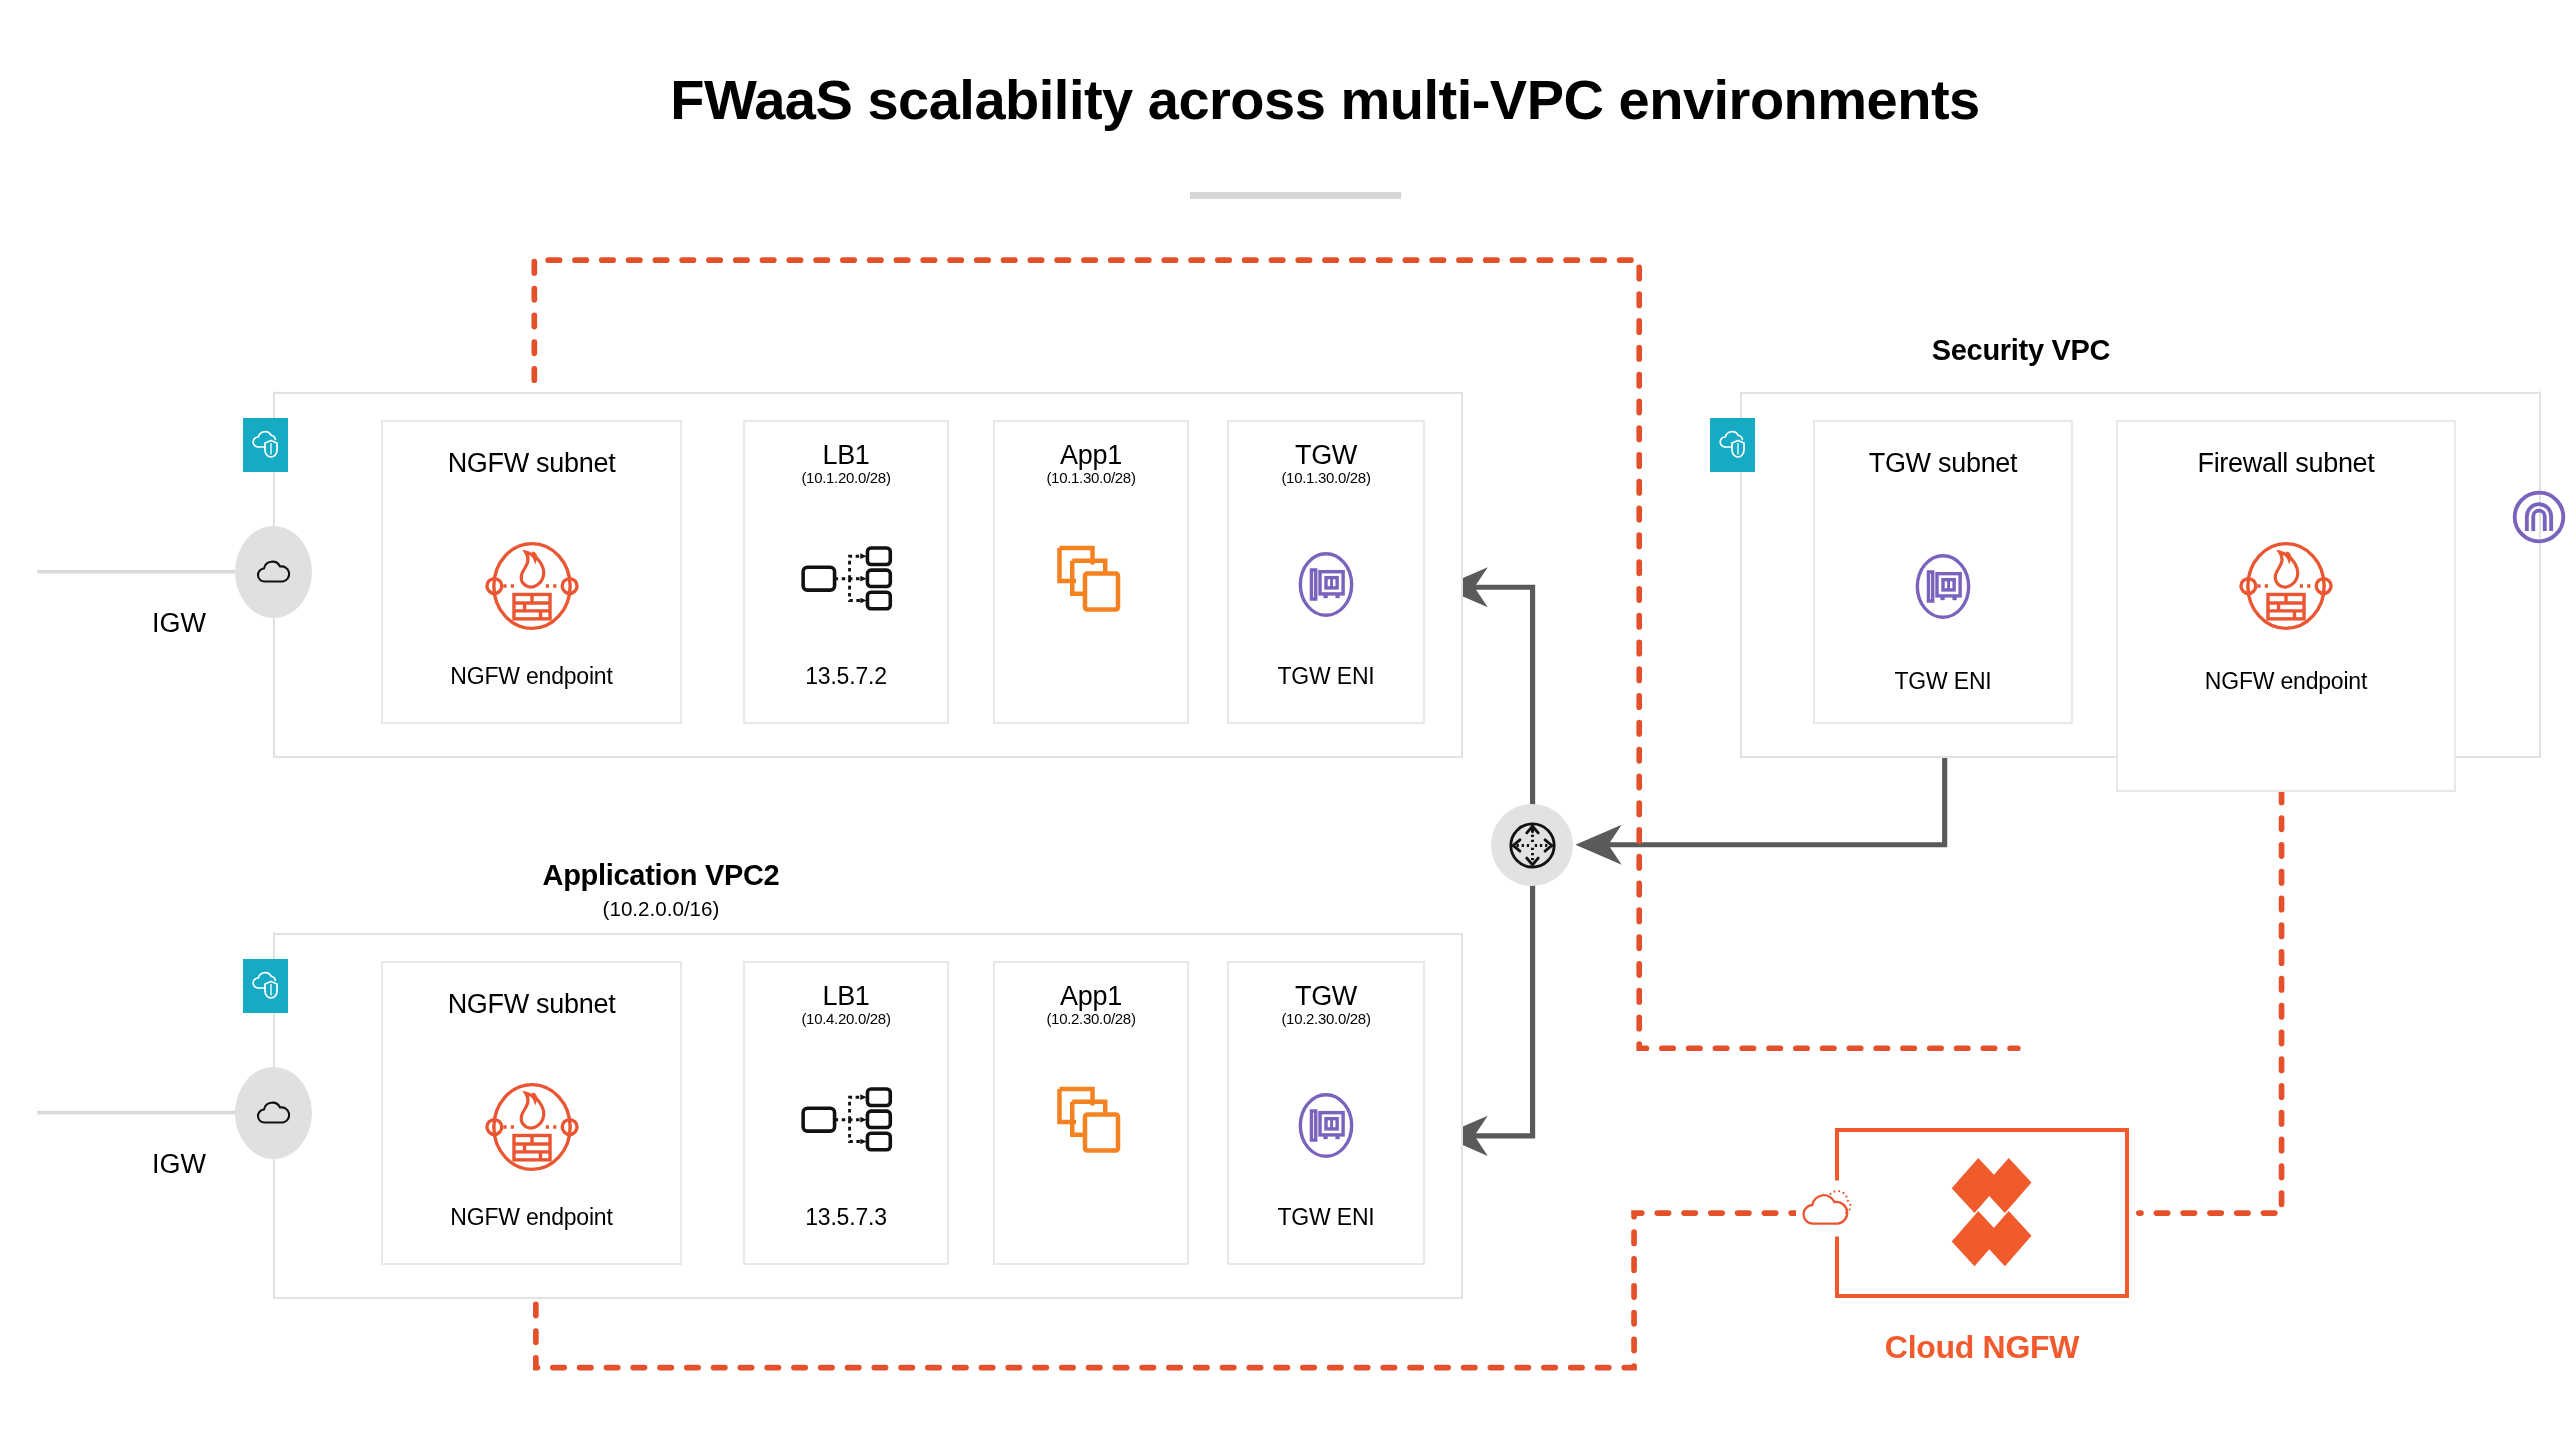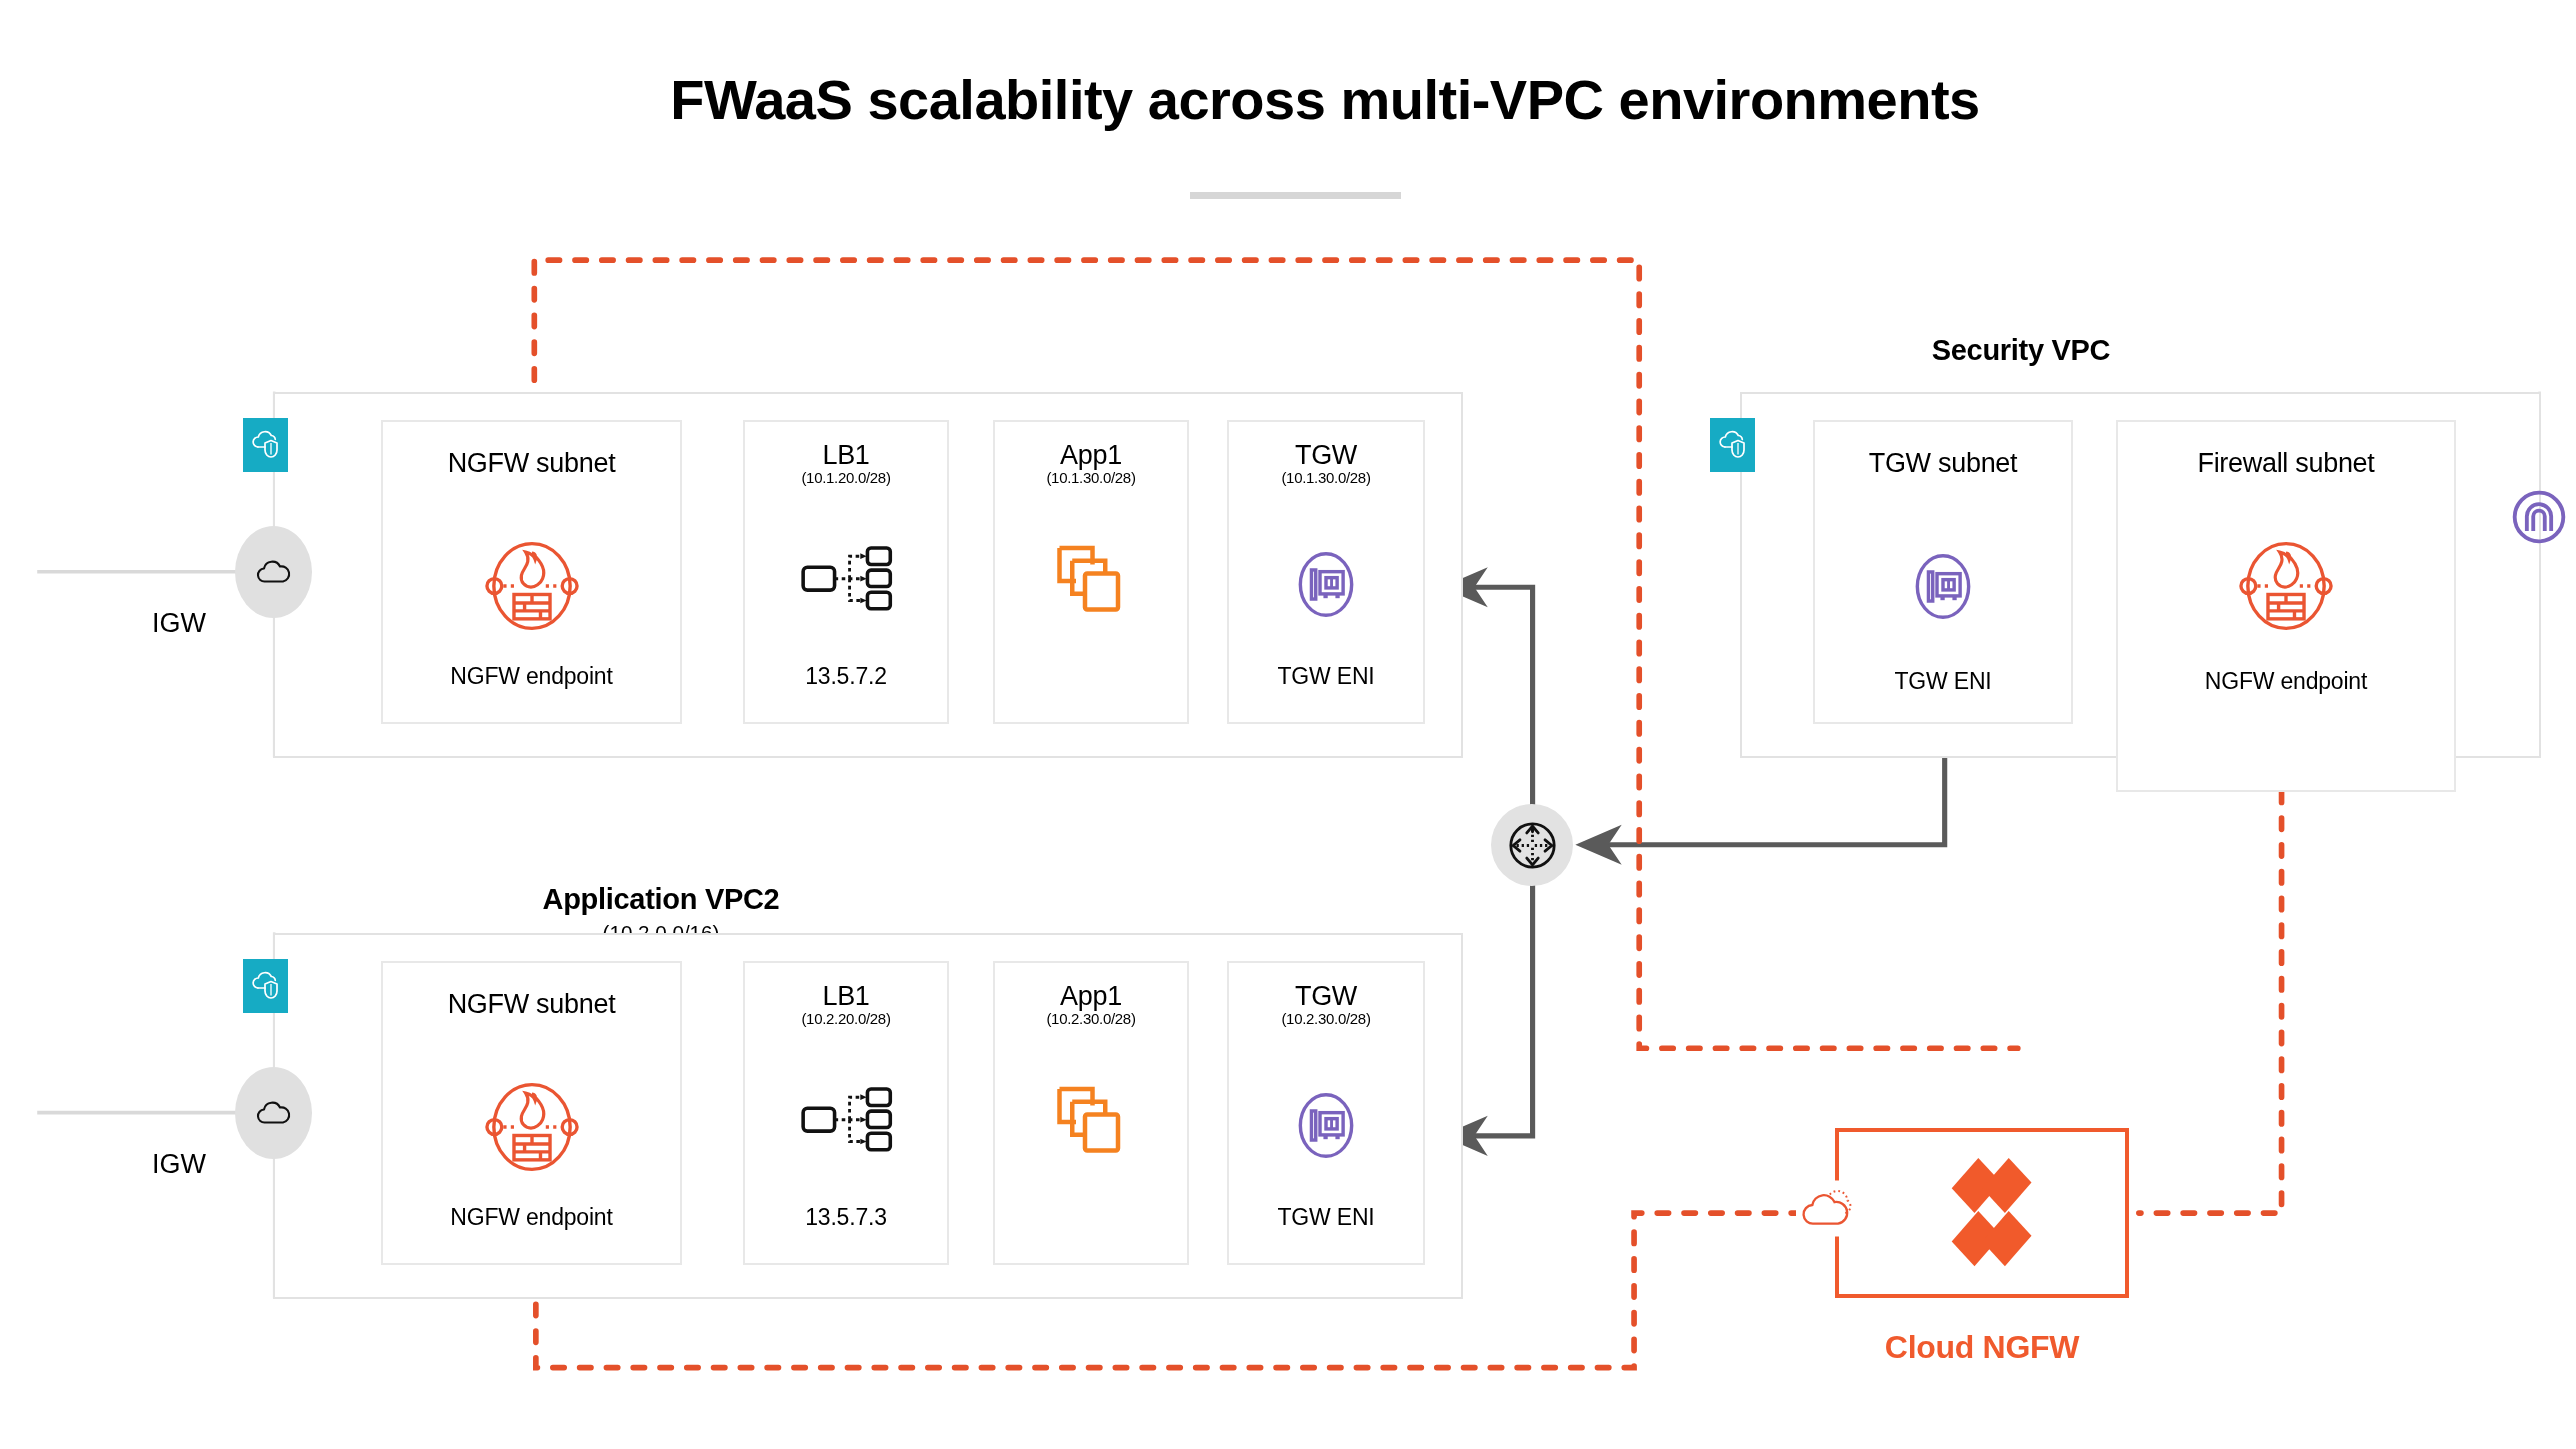--- a/index.html
+++ b/index.html
@@ -215,21 +215,21 @@
         <rect x="33" y="30" width="27" height="26" fill="none" stroke="#7a63bd" stroke-width="4"></rect>
         <rect x="40" y="37" width="13" height="12" fill="none" stroke="#7a63bd" stroke-width="4"></rect>
         <line x1="46.5" y1="37" x2="46.5" y2="49" stroke="#7a63bd" stroke-width="3.4"></line>
         <rect x="37" y="56" width="5" height="5" fill="#7a63bd"></rect>
         <rect x="51" y="56" width="5" height="5" fill="#7a63bd"></rect>
       </svg>
     </div>
     <div class="subnet-foot" style="top:241px;">TGW ENI</div>
   </div>
 
-  <div class="vpc-heading" style="left:392px; top:884px; width:464px;">
+  <div class="vpc-heading" style="left:392px; top:860px; width:464px;">
     <span>Application VPC2</span><br>
     <span class="vpc-cidr">(10.2.0.0/16)</span>
   </div>
 
   <div class="vpc-box" style="left:236px; top:933px; width:1190px; height:366px;"></div>
 
   <div class="vpc-badge" style="left:206px; top:959px;">
     <svg width="32" height="32" viewBox="0 0 64 64">
       <path d="M16 36 a10 10 0 0 1 0.6 -20 a14 14 0 0 1 26 -3 a9 9 0 0 1 8 8" fill="none" stroke="#ffffff" stroke-width="3.4" stroke-linecap="round"></path>
       <path d="M16 36 L30 36" fill="none" stroke="#ffffff" stroke-width="3.4" stroke-linecap="round"></path>
@@ -262,21 +262,21 @@
         <line x1="43" y1="66" x2="43" y2="73.5" stroke="#ea5532" stroke-width="3.2"></line>
         <line x1="58" y1="73.5" x2="58" y2="81" stroke="#ea5532" stroke-width="3.2"></line>
       </svg>
     </div>
     <div class="subnet-foot" style="top:241px;">NGFW endpoint</div>
   </div>
 
   <div class="subnet" style="left:706px; top:961px; width:206px; height:304px;">
     <div class="subnet-title" style="top:18.5px;">
       <span>LB1</span>
-      <span class="subnet-cidr">(10.2.20.0/28)</span>
+      <span class="subnet-cidr">(10.4.20.0/28)</span>
     </div>
     <div class="subnet-icon" style="top:120px;">
       <svg width="100" height="72" viewBox="0 0 140 100">
         <rect x="10" y="35" width="44" height="32" rx="6" fill="none" stroke="#111" stroke-width="5"></rect>
         <rect x="100" y="8" width="32" height="23" rx="5" fill="none" stroke="#111" stroke-width="5"></rect>
         <rect x="100" y="39" width="32" height="23" rx="5" fill="none" stroke="#111" stroke-width="5"></rect>
         <rect x="100" y="70" width="32" height="23" rx="5" fill="none" stroke="#111" stroke-width="5"></rect>
         <path d="M54 51 L92 51" stroke="#111" stroke-width="4" stroke-dasharray="5 5"></path>
         <path d="M75 51 L75 19.5 L92 19.5" fill="none" stroke="#111" stroke-width="4" stroke-dasharray="5 5"></path>
         <path d="M75 51 L75 81.5 L92 81.5" fill="none" stroke="#111" stroke-width="4" stroke-dasharray="5 5"></path>

